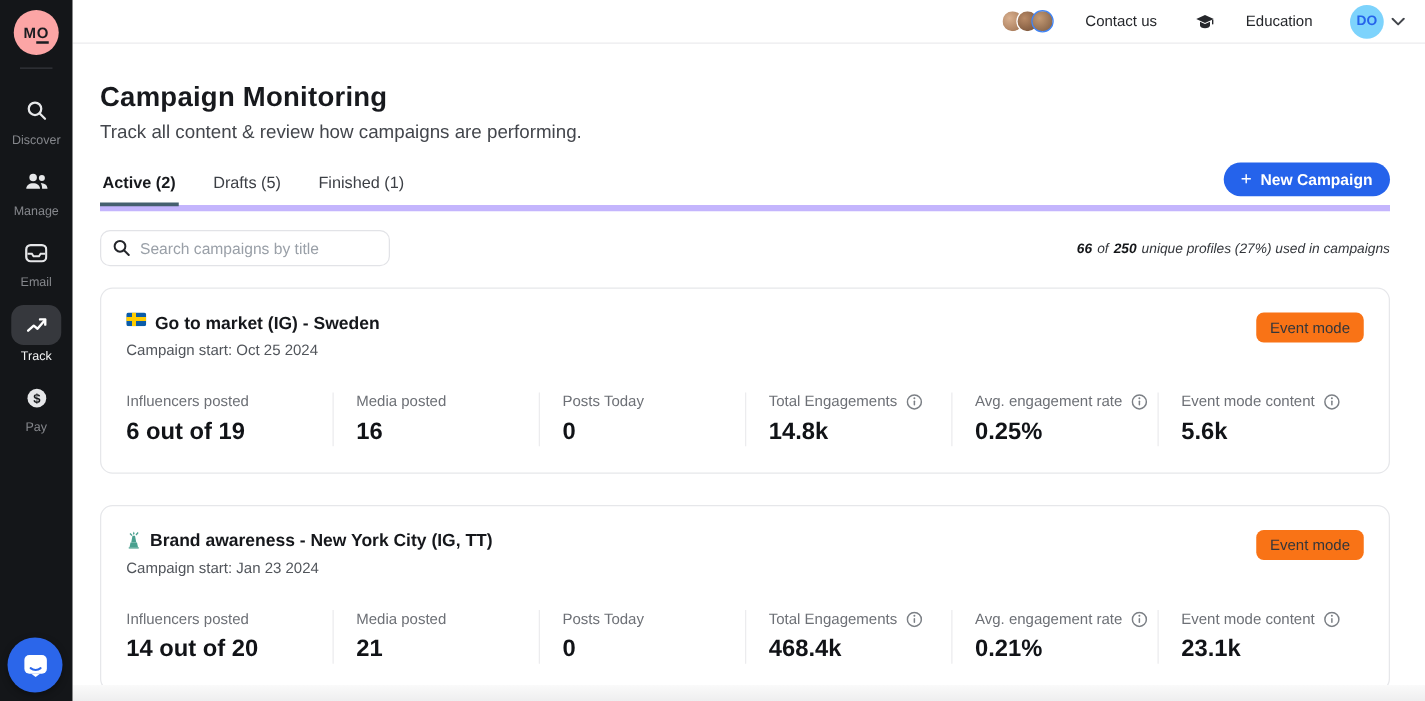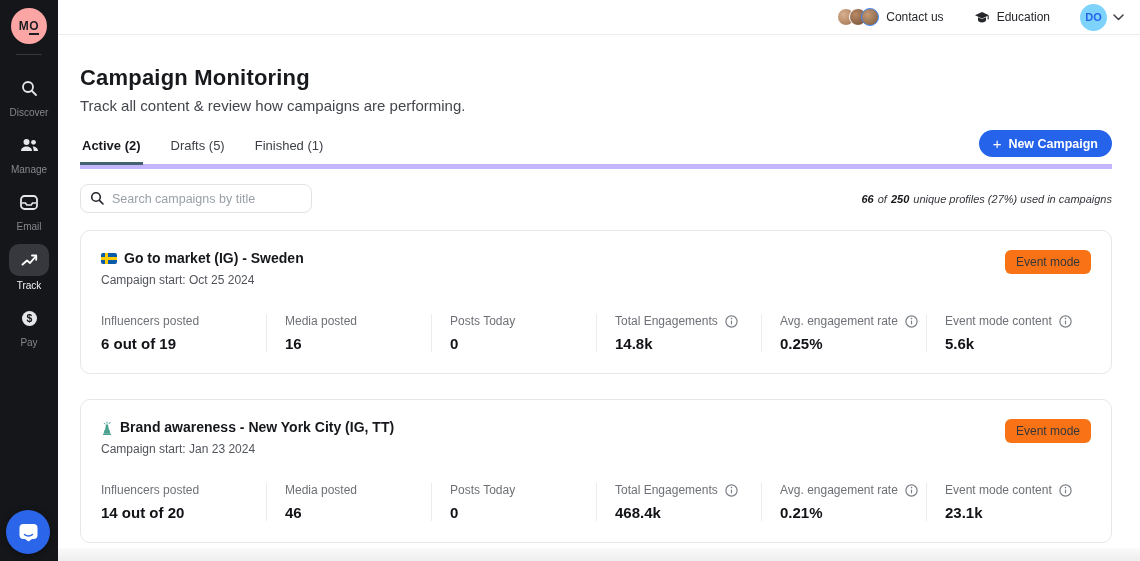--- a/index.html
+++ b/index.html
@@ -19,21 +19,21 @@
   .nav-item.active .nav-icon-box { background:#36383d; width:40px; height:32px; }
   .nav-label { margin-top:4px; font-size:10px; color:#85878c; }
   .nav-item.active .nav-label { color:#f2f3f4; }
   .chat-bubble { position:absolute; left:6px; top:510px; width:44px; height:44px; border-radius:50%;
     background:#2b66ea; display:flex; align-items:center; justify-content:center; cursor:pointer;
     box-shadow:0 2px 6px rgba(0,0,0,.35); }
 
   
   .app-header { margin-left:58px; height:35px; border-bottom:1px solid #ececee;
     display:flex; align-items:center; justify-content:flex-end; padding-right:16px; gap:30px; background:#fff; }
-  .header-group { display:flex; align-items:center; gap:7px; cursor:pointer; }
+  .header-group { display:flex; align-items:center; gap:25px; cursor:pointer; }
   .header-label { font-size:12px; color:#25272b; }
   .avatar-stack { display:flex; }
   .avatar { width:18px; height:18px; border-radius:50%; border:1.5px solid #fff; }
   .avatar + .avatar { margin-left:-6px; }
   .avatar.a1 { background:radial-gradient(circle at 35% 35%, #d9b08f, #9c6f4e); }
   .avatar.a2 { background:radial-gradient(circle at 35% 35%, #b98a66, #6e4b33); }
   .avatar.a3 { background:radial-gradient(circle at 35% 35%, #c49a74, #7a5940); border:1.5px solid #4285f4; }
   .user-group { display:flex; align-items:center; gap:6px; cursor:pointer; }
   .user-pill { width:27px; height:27px; border-radius:50%; background:#7dd3fc; display:flex;
     align-items:center; justify-content:center; font-size:11px; font-weight:bold; color:#2563eb; }
@@ -58,35 +58,35 @@
     padding:0 10px 0 31px; font-size:12.5px; color:#333; outline:none; font-family:inherit; }
   .search-input::placeholder { color:#9aa0a8; }
   .search-glyph { position:absolute; left:10px; top:7px; }
   .profiles-summary { display:flex; gap:4px; font-size:11px; color:#33363b;font-style:italic; }
   .profiles-summary b { color:#141619; }
 
   
   .card { margin-top:17px; border:1px solid #e6e7ea; border-radius:10px; padding:19px 20px 21px; cursor:pointer; background:#fff; }
   .card + .card { margin-top:25px; }
   .card-head { display:flex; justify-content:space-between; align-items:flex-start; }
-  .card-title-row { display:flex; align-items:center; gap:7px; }
+  .card-title-row { display:flex; gap:7px; }
   .card-title { font-size:14px; font-weight:bold; color:#15171b; }
   .card-start { margin-top:7px; font-size:12px; color:#51555b; }
   .badge { background:#f97316; border-radius:6px; padding:5px 11px; font-size:12px; color:#33363b; }
   .flag-se { width:16px; height:11px; border-radius:2px; flex:none;
     background:
       linear-gradient(to bottom, transparent 0 4px, #fecc02 4px 7px, transparent 7px),
       linear-gradient(to right, transparent 0 4.5px, #fecc02 4.5px 7.5px, transparent 7.5px),
       #0b5ca8; }
   .stats { margin-top:27px; display:grid; grid-template-columns:repeat(6,1fr); }
   .stat { border-left:1px solid #ececee; padding-left:18px; }
   .stat:first-child { border-left:none; padding-left:0; }
   .stat-label-row { display:flex; align-items:center; gap:7px; }
   .stat-label { font-size:12px; color:#6d7076; }
-  .stat-value { margin-top:7px; font-size:15px; font-weight:bold; color:#111317; }
+  .stat-value { margin-top:7px; font-size:19px; font-weight:bold; color:#111317; }
 
   .h-scrollbar { position:absolute; left:58px; right:0; bottom:0; height:13px;
     background:linear-gradient(#fafafa,#eeeeef); }
 
   svg { display:block; }
 </style>
 </head>
 <body>
 
 <nav class="sidebar">
@@ -314,21 +314,21 @@
       <div class="stat">
         <div class="stat-label-row">
             <span class="stat-label">Influencers posted</span>
           </div>
         <div class="stat-value">14 out of 20</div>
       </div>
       <div class="stat">
         <div class="stat-label-row">
             <span class="stat-label">Media posted</span>
           </div>
-        <div class="stat-value">46</div>
+        <div class="stat-value">21</div>
       </div>
       <div class="stat">
         <div class="stat-label-row">
             <span class="stat-label">Posts Today</span>
           </div>
         <div class="stat-value">0</div>
       </div>
       <div class="stat">
         <div class="stat-label-row">
           <span class="stat-label">Total Engagements</span>

